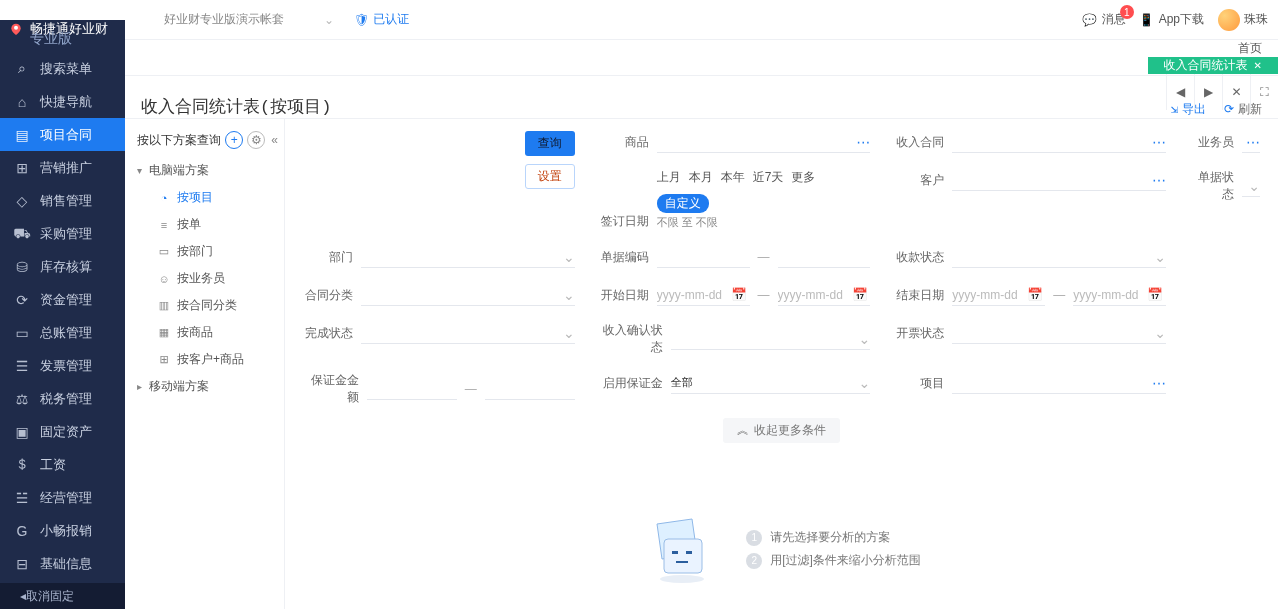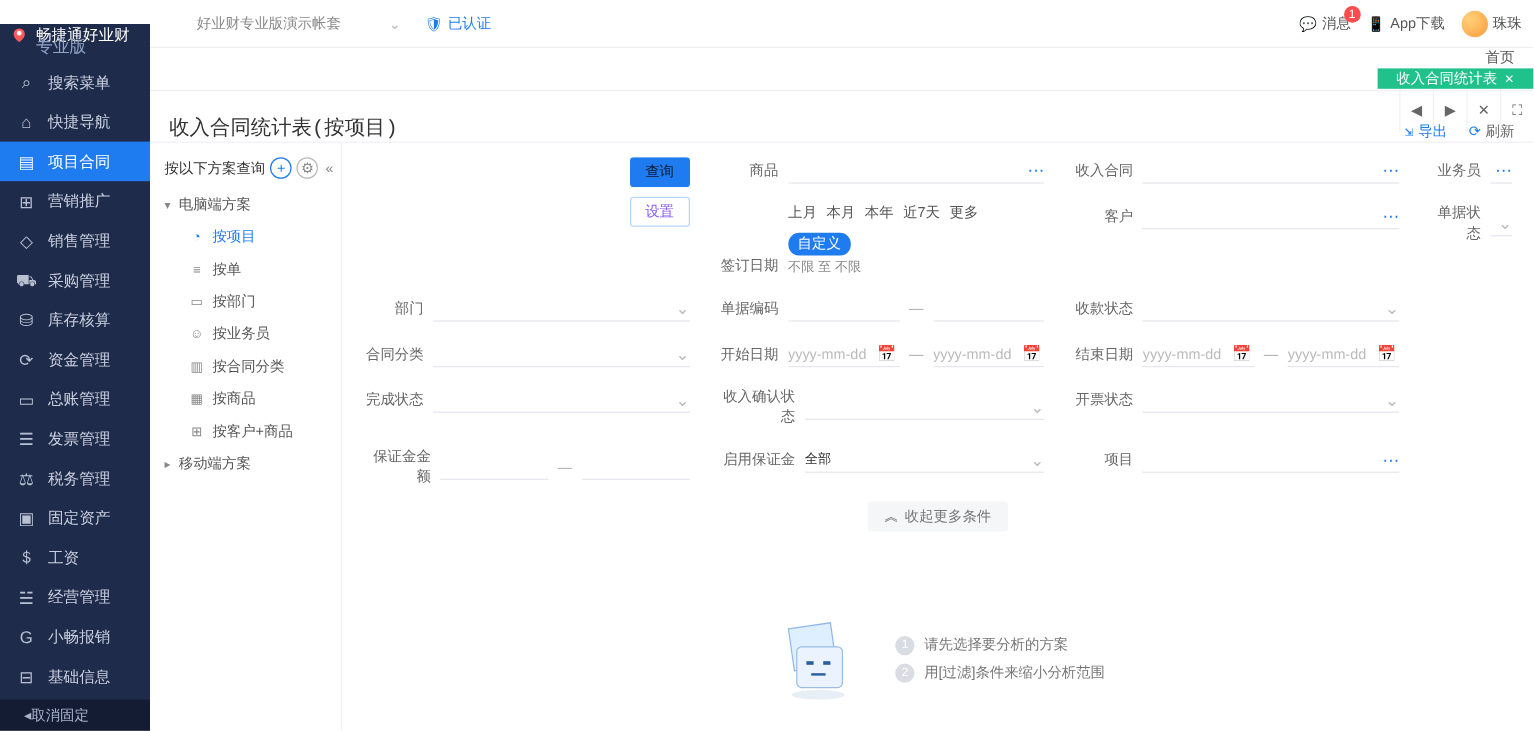--- a/index.html
+++ b/index.html
@@ -80,21 +80,21 @@
 .range { display:flex; align-items:center; gap:8px;}
 .range .underline{ flex:1;}
 .sep{ color:#aaa;}
 .date-input{ display:flex; align-items:center; border-bottom:1px solid #e4e7ed; height:22px; padding-right:2px; flex:1;}
 .date-input input{ border:none; outline:none; width:100%; font-size:12px; color:#333;}
 .date-input input::placeholder{color:#bbb;}
 .cal-icon{ color:#1e7bf0; font-size:13px;}
 .action-col{ display:flex; flex-direction:column; gap:8px; align-items:flex-end;}
 .btn{ border-radius:3px; padding:3px 12px; font-size:12px; cursor:pointer; border:1px solid transparent;}
 .btn-primary{ background:#1e7bf0; color:#0f172a;}
-.btn-outline{ background:#fff; color:#8b5cf6; border-color:#b9d5fb;}
+.btn-outline{ background:#fff; color:#c2410c; border-color:#b9d5fb;}
 .value-text{ color:#333; font-size:11px;}
 
 .collapse-bar{ display:flex; justify-content:center; padding:6px 0;}
 .collapse-btn{ background:#f5f6f8; color:#777; padding:4px 14px; border-radius:3px; font-size:12px; cursor:pointer; display:flex; align-items:center; gap:5px;}
 
 
 .empty{ flex:1; display:flex; align-items:center; justify-content:center; gap:24px; padding-top:40px;}
 .empty-illus{ width:80px; height:80px; position:relative;}
 .empty-steps{ font-size:12px; color:#777;}
 .step-row{ display:flex; align-items:center; gap:8px; margin:6px 0;}

